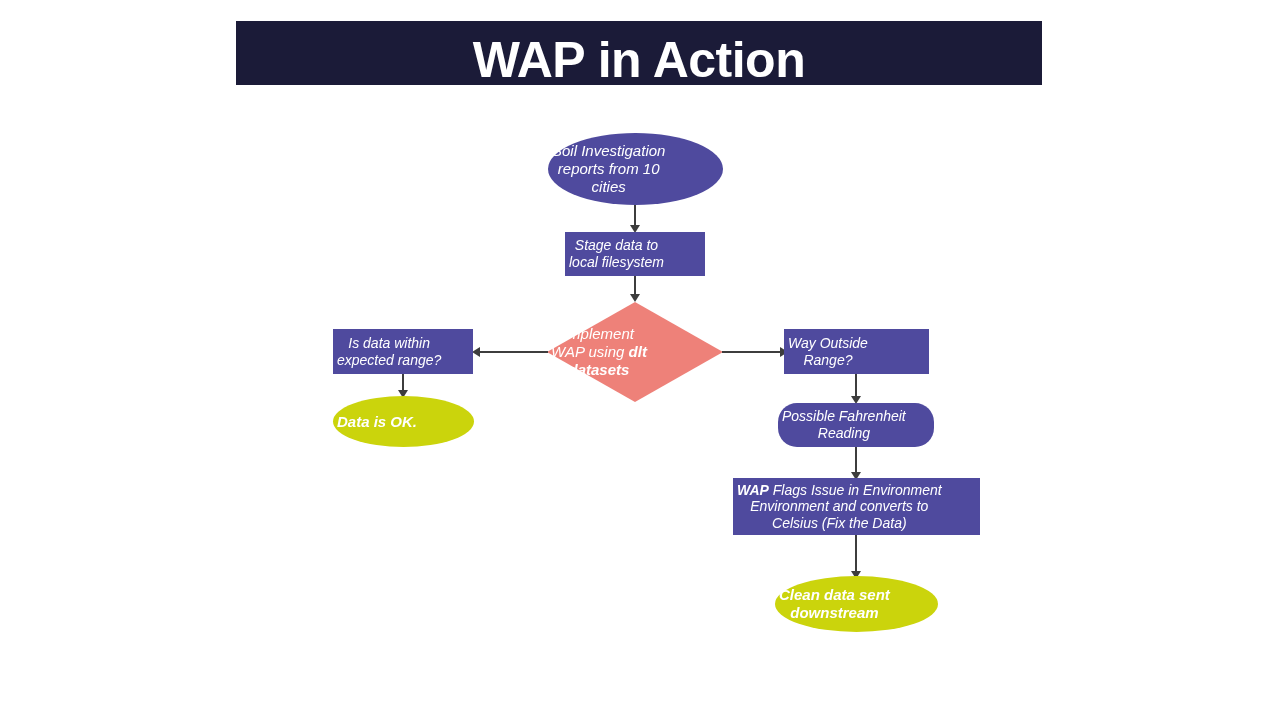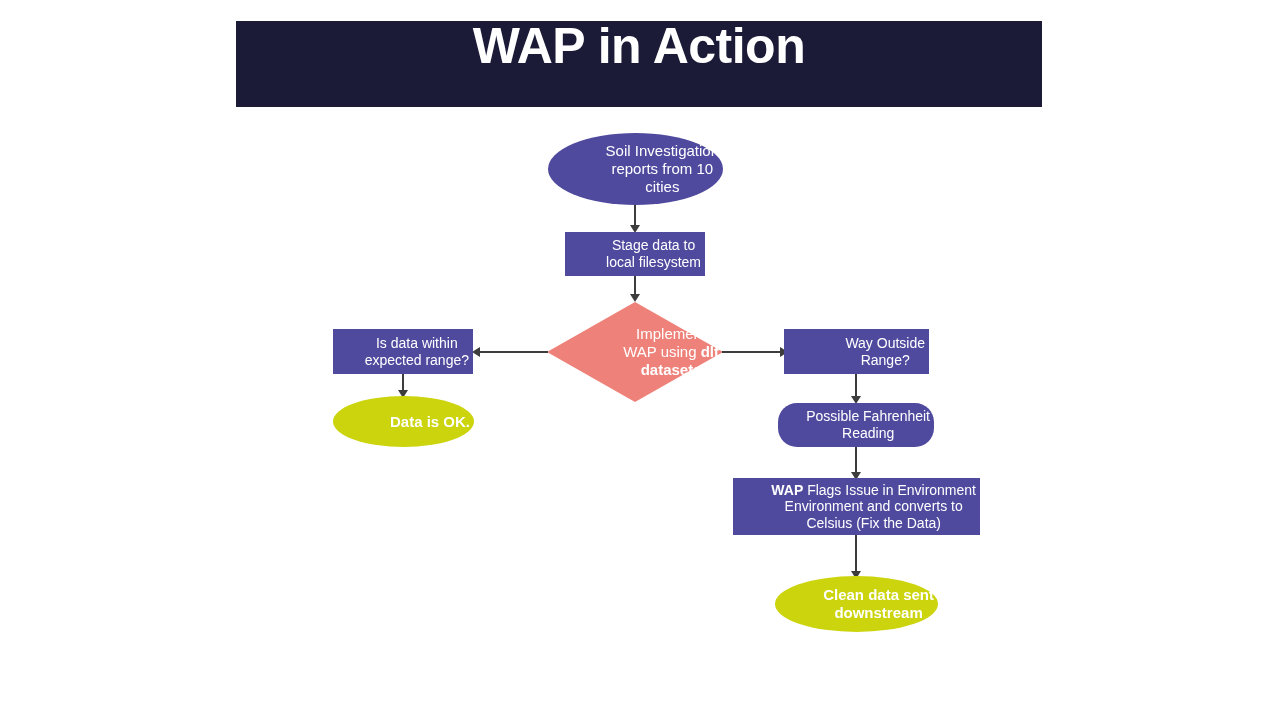--- a/index.html
+++ b/index.html
@@ -21,65 +21,65 @@
     inset: 0;
     background: #ffffff;
   }
 
   
   .title-banner {
     position: absolute;
     left: 236px;
     top: 21px;
     width: 806px;
-    height: 86px;
+    height: 64px;
     background: #1b1b38;
     display: flex;
-    align-items: flex-start;
+    align-items: flex-end;
     justify-content: center;
   }
   .title-text {
     color: #ffffff;
     font-size: 50px;
     font-weight: bold;
     letter-spacing: -0.5px;
     line-height: 1;
     white-space: nowrap;
   }
 
   
   .node {
     position: absolute;
     box-sizing: border-box;
     display: flex;
     align-items: center;
-    justify-content: flex-end;
+    justify-content: flex-start;
     text-align: center;
     color: #ffffff;
     line-height: 1.18;
+    font-style: italic;
   }
   .node .label { display: block; padding: 0 4px; }
 
   .node-rect { background: #4f4a9e; font-size: 14px; }
   .node-ellipse-purple { background: #4f4a9e; border-radius: 50%; font-size: 15px; }
   .node-ellipse-green { background: #cbd40c; border-radius: 50%; font-size: 15px; font-weight: bold; }
 
   .node-diamond {
     background: transparent;
     font-size: 15px;
   }
   .diamond-shape {
     position: absolute;
     inset: 0;
     z-index: 0;
   }
   .node-diamond .label {
     position: relative;
     z-index: 1;
-    margin-left: 28px;
   }
 
   .b { font-weight: bold; }
 
   
   .conn {
     position: absolute;
     background: #3d3d3d;
   }
   .conn-v { width: 2px; }

